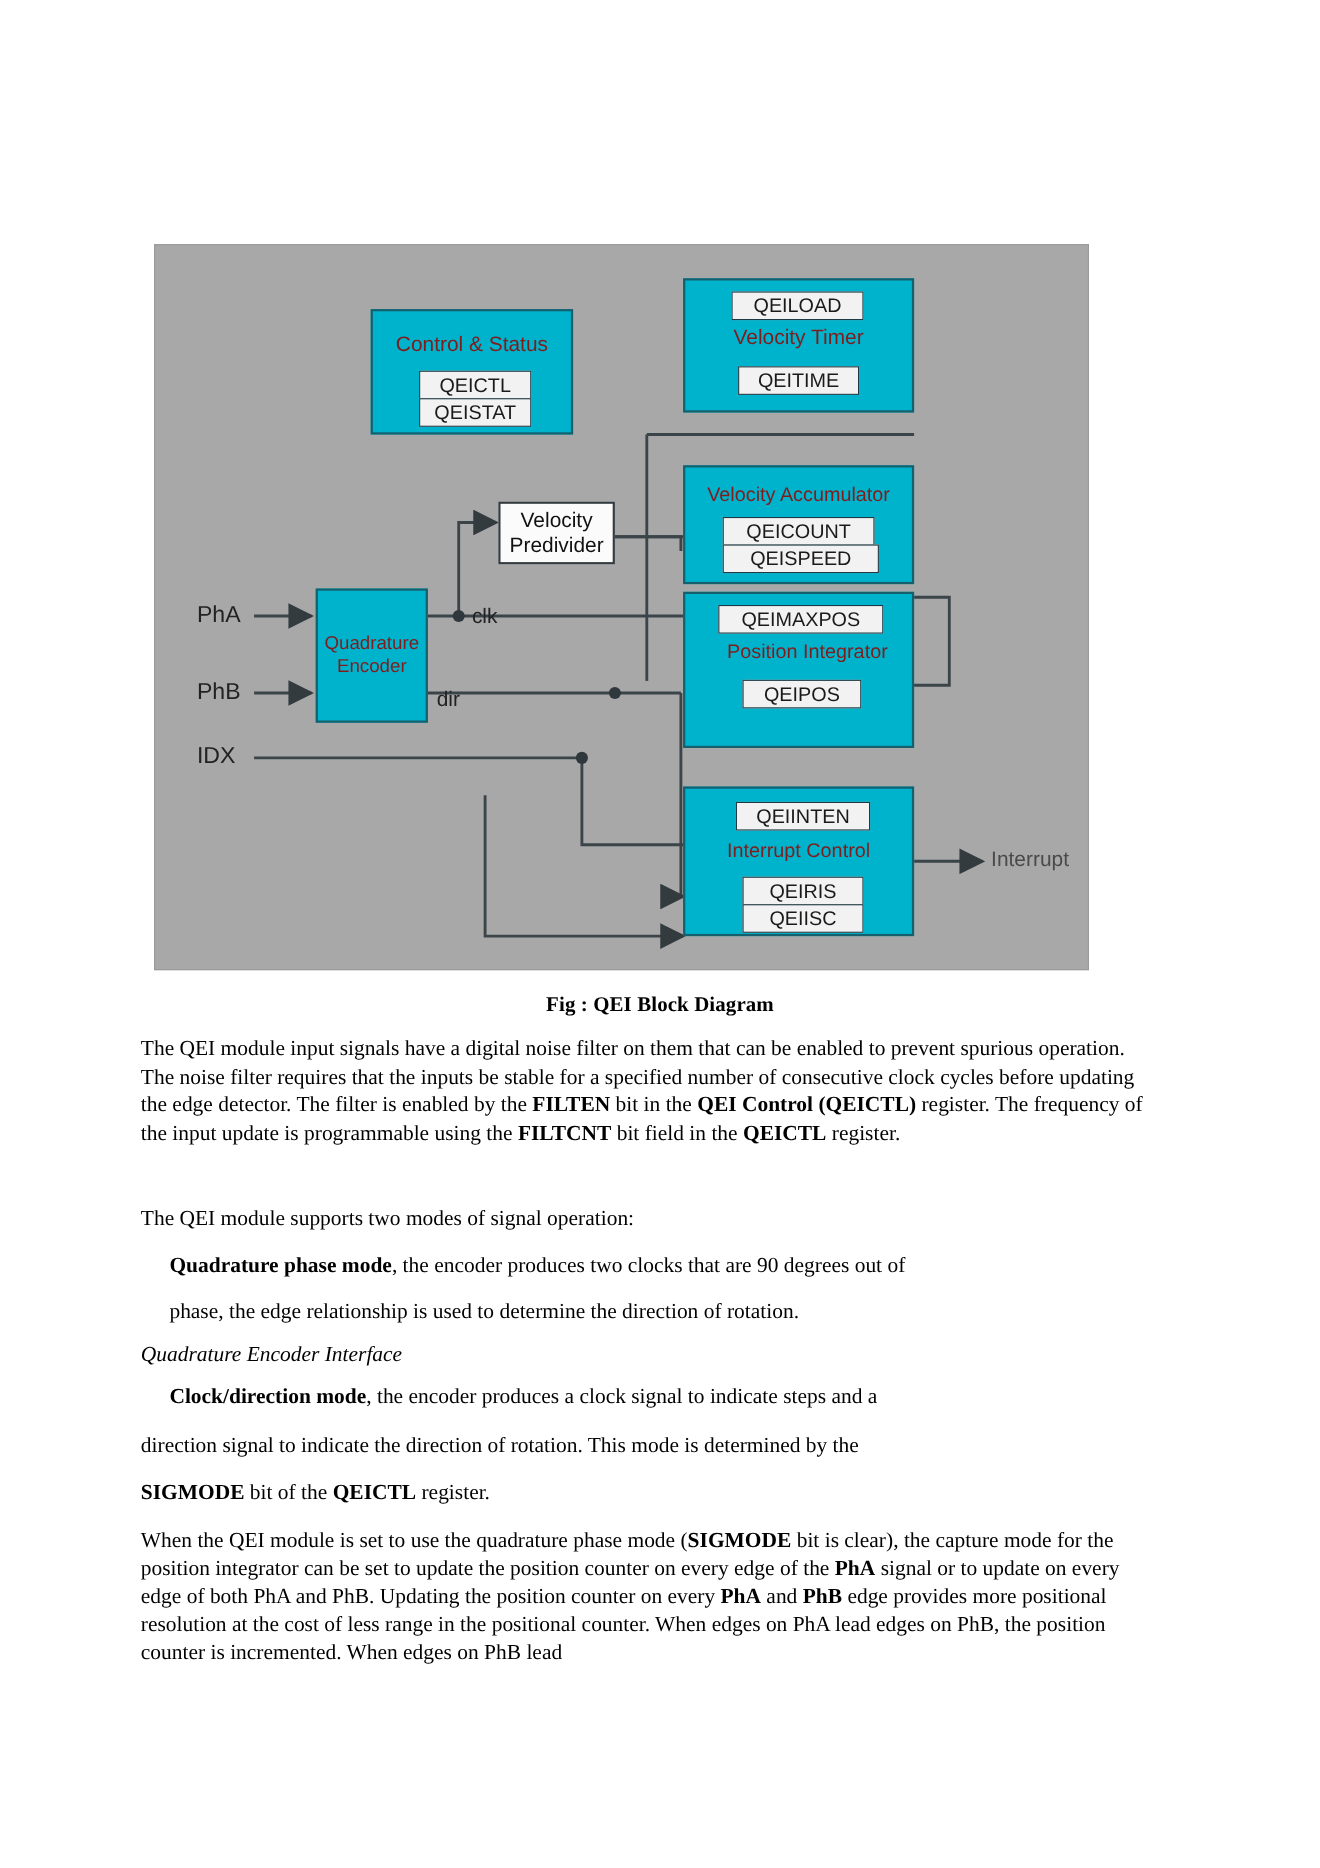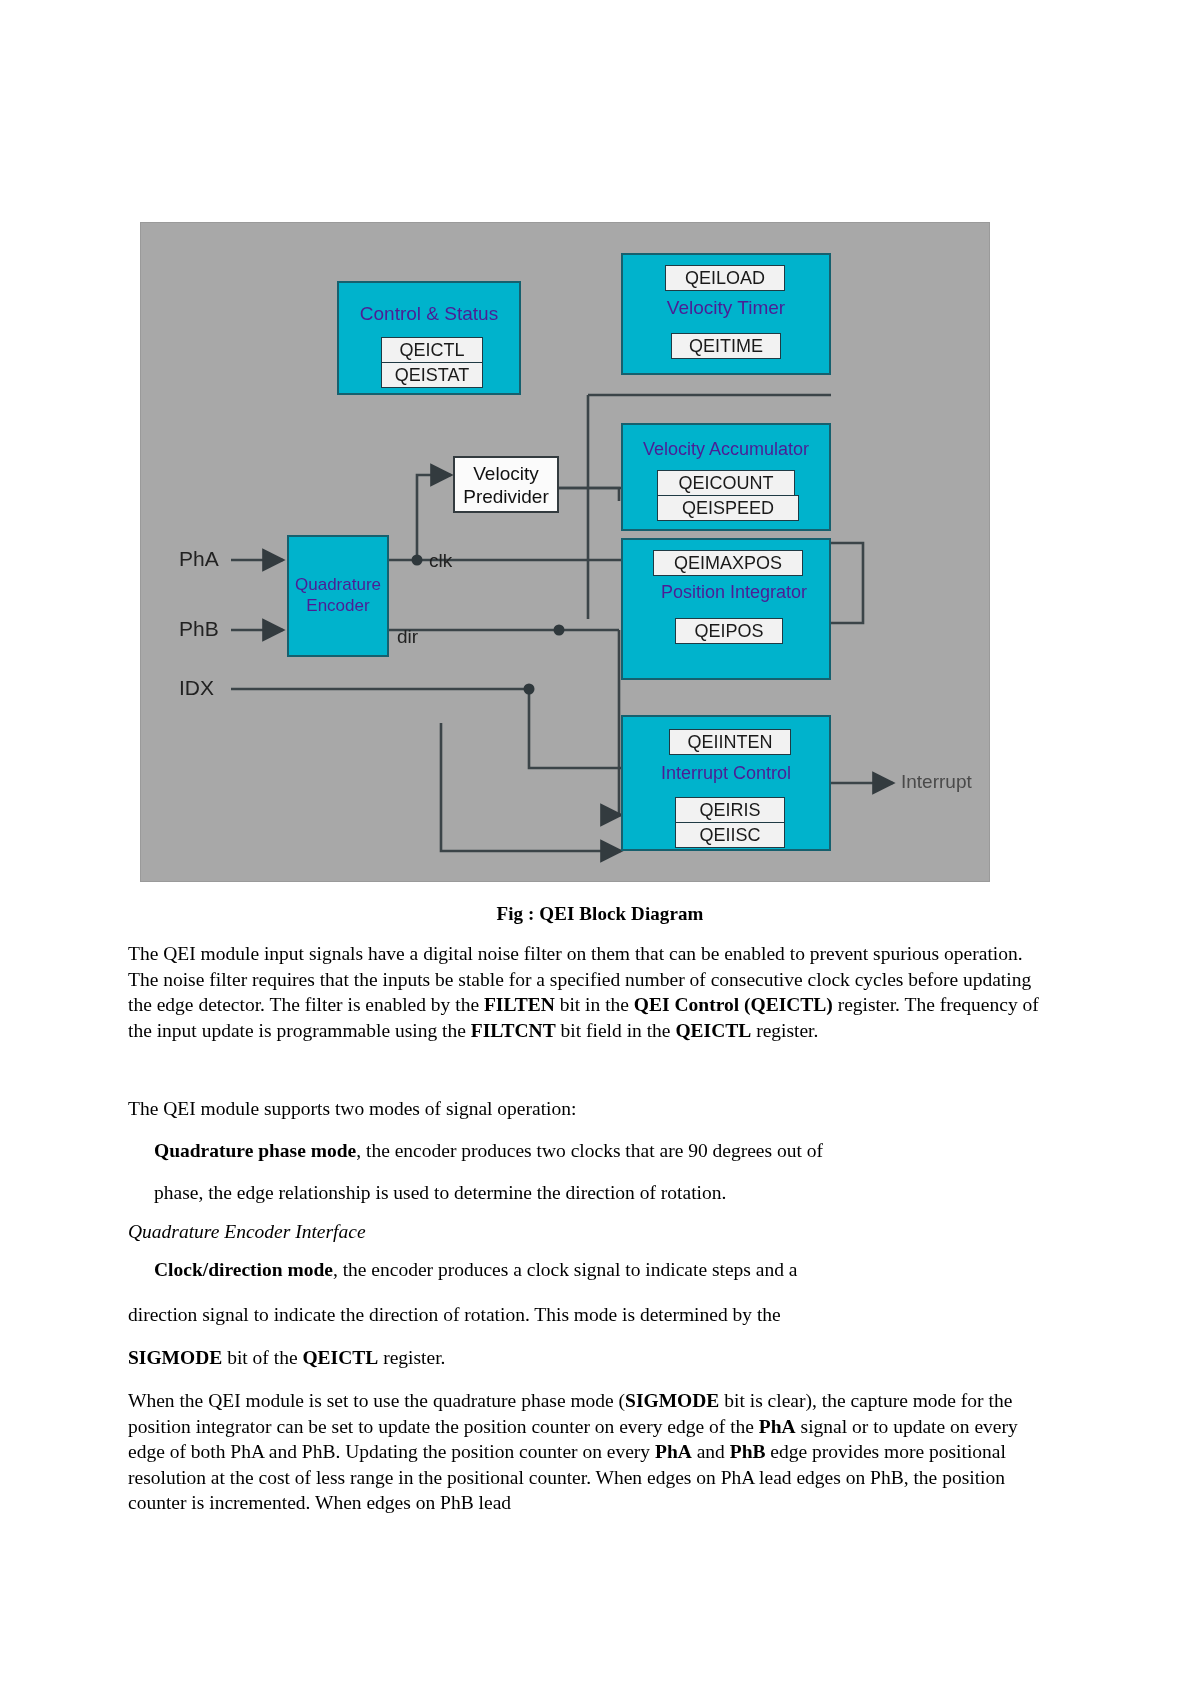--- a/index.html
+++ b/index.html
@@ -38,21 +38,21 @@
     border: 2px solid #16606e;
     box-sizing: border-box;
     color: #1a4a5a;
     font-family: "Liberation Sans", "DejaVu Sans", sans-serif;
     text-align: center;
   }
   .blk .blk-title {
     position: absolute;
     left: 0; right: 0;
     font-size: 19px;
-    color: #4c1d95;
+    color: #7f1d1d;
     white-space: nowrap;
   }
   .reg {
     position: absolute;
     background: #f2f2f2;
     border: 1.5px solid #1f3a44;
     box-sizing: border-box;
     font-family: "Liberation Sans", "DejaVu Sans", sans-serif;
     font-size: 18px;
     color: #1a1a1a;

